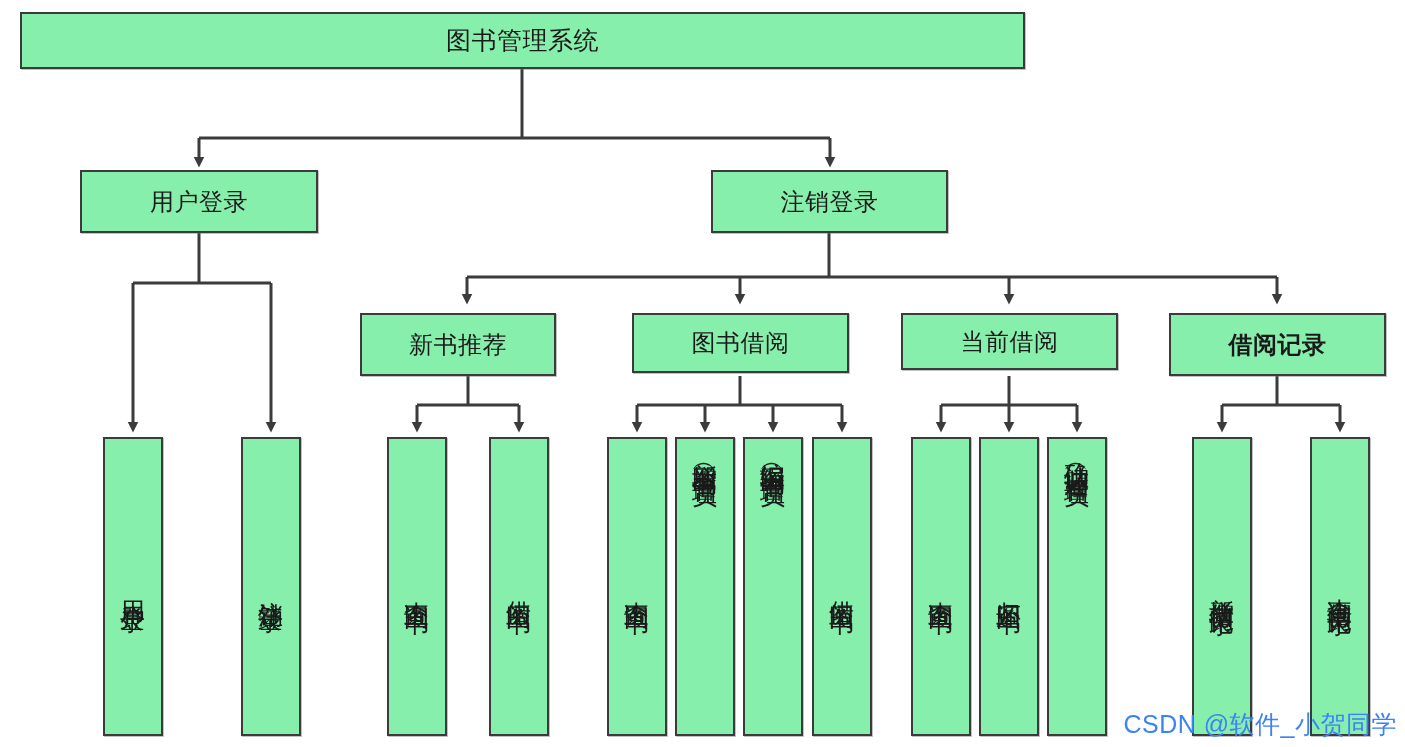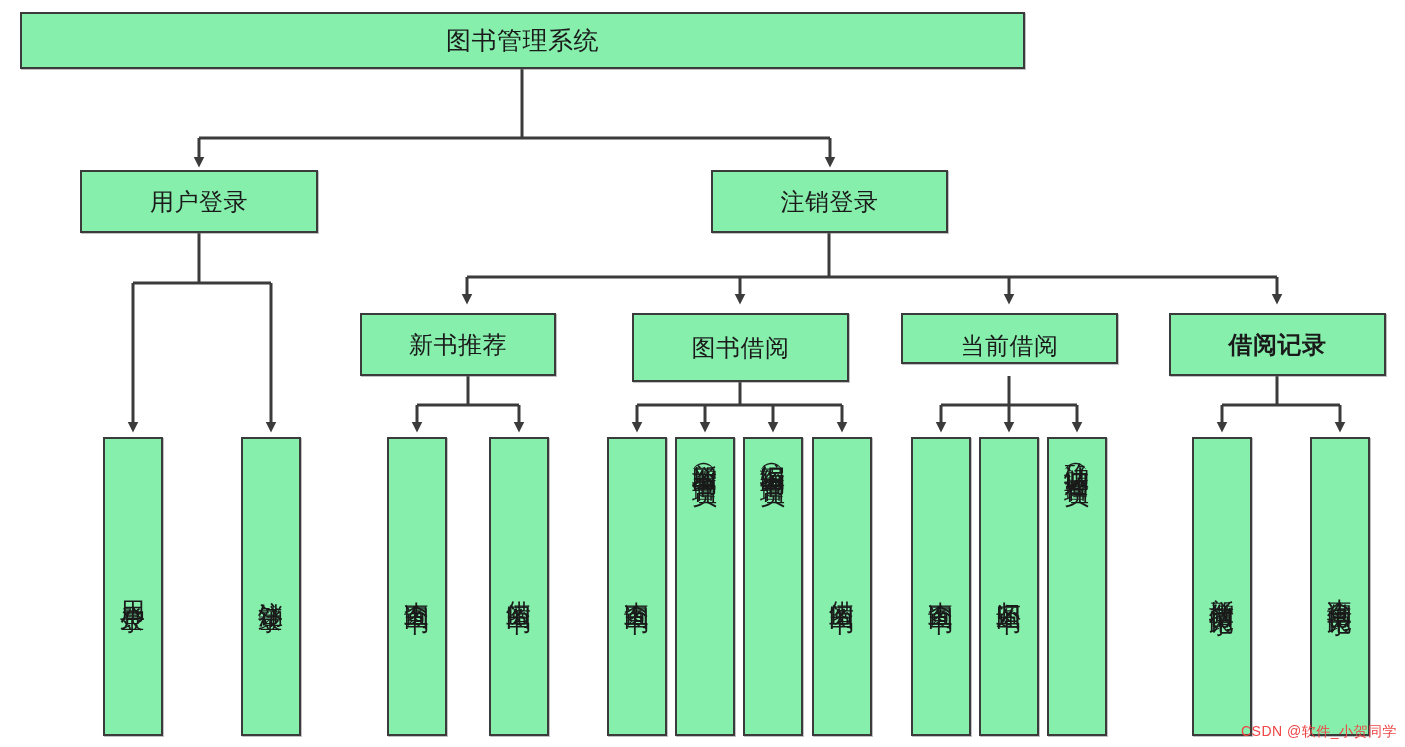--- a/index.html
+++ b/index.html
@@ -68,22 +68,22 @@
   }
   
   .level-leaf.center-v {
     align-items: center;
     padding-top: 0;
   }
   .watermark {
     position: absolute;
     right: 8px;
     bottom: 6px;
-    font-size: 14px;
-    color: #ef4444;
+    font-size: 25px;
+    color: #3b82f6;
     letter-spacing: 0.5px;
     white-space: nowrap;
   }
 </style>
 </head>
 <body>
 
 <div id="diagram-root">
 
   <svg id="connector-layer" viewBox="0 0 1405 747" width="1405" height="747" aria-hidden="true">
@@ -143,24 +143,24 @@
   <div class="node level-1" style="left:80px; top:170px; width:238px; height:63px;">
     <span class="node-label">用户登录</span>
   </div>
   <div class="node level-1" style="left:711px; top:170px; width:237px; height:63px;">
     <span class="node-label">注销登录</span>
   </div>
 
   <div class="node level-2" style="left:360px; top:313px; width:196px; height:63px;">
     <span class="node-label">新书推荐</span>
   </div>
-  <div class="node level-2" style="left:632px; top:313px; width:217px; height:69px;">
+  <div class="node level-2" style="left:632px; top:313px; width:217px; height:60px;">
     <span class="node-label">图书借阅</span>
   </div>
-  <div class="node level-2" style="left:901px; top:313px; width:217px; height:51px;align-items:flex-end;">
+  <div class="node level-2" style="left:901px; top:313px; width:217px; height:57px;">
     <span class="node-label">当前借阅</span>
   </div>
   <div class="node level-2" style="left:1169px; top:313px; width:217px; height:63px;font-weight:bold;">
     <span class="node-label">借阅记录</span>
   </div>
 
   <div class="node level-leaf center-v" style="left:103px; top:437px; width:60px; height:299px;">
     <span class="node-label">用户登录</span>
   </div>
   <div class="node level-leaf center-v" style="left:241px; top:437px; width:60px; height:299px;">

